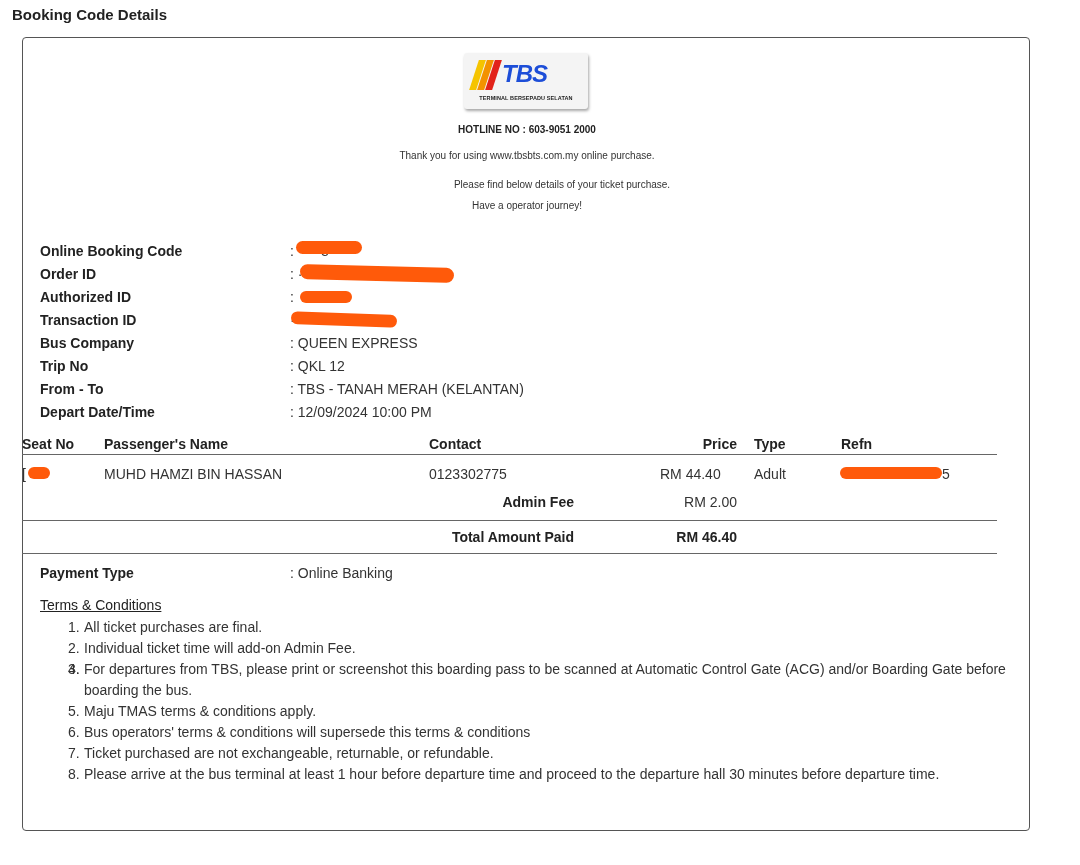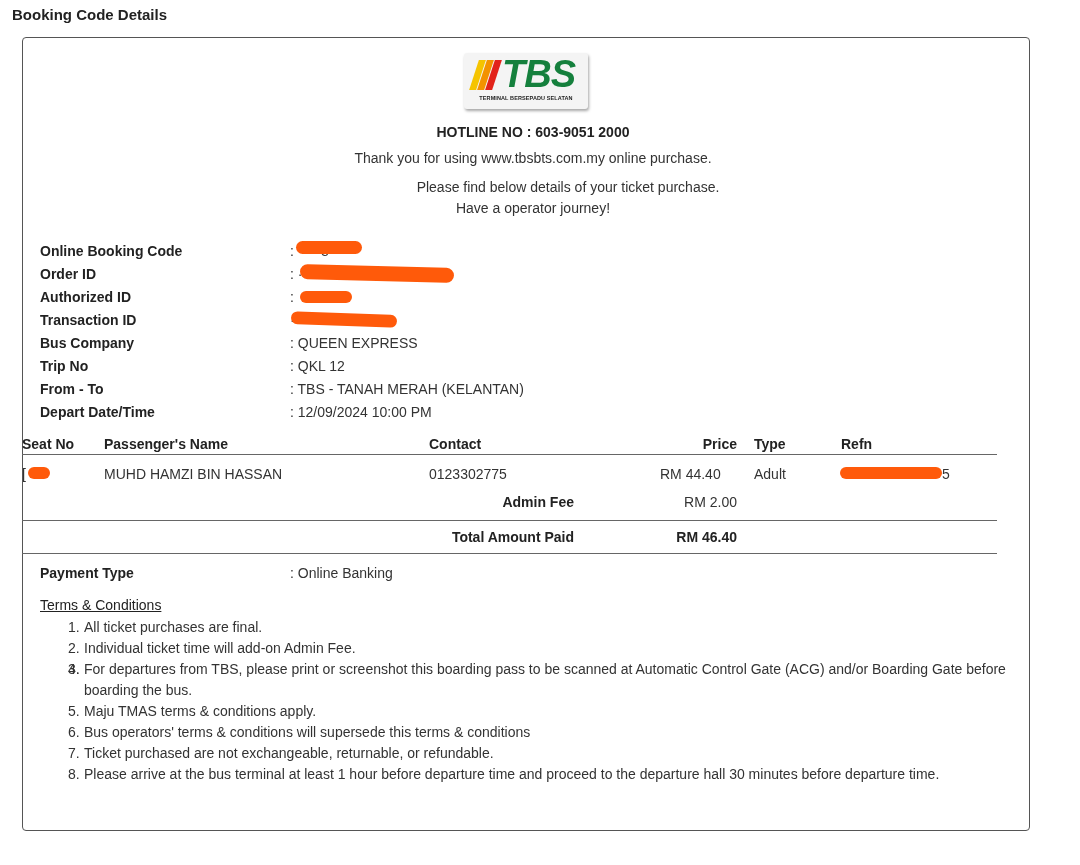--- a/index.html
+++ b/index.html
@@ -2,23 +2,23 @@
 <html><head>
 <meta charset="utf-8">
 <style>
   html, body { margin: 0; padding: 0; background: #ffffff; }
   body { width: 1080px; height: 865px; position: relative; font-family: "Liberation Sans", sans-serif; color: #333; overflow: hidden; }
   .page-title { position: absolute; top: 6px; left: 0; width: 1054px; text-align: left; font-weight: bold; font-size: 15px; color: #222; margin-left: 12px; }
   .card { position: absolute; left: 22px; top: 37px; width: 1008px; height: 794px; border: 1px solid #555; border-radius: 4px; box-sizing: border-box; }
   .logo { position: absolute; left: 464px; top: 53px; width: 124px; height: 56px; background: #f4f4f4; border-radius: 3px; box-shadow: 1px 2px 3px rgba(0,0,0,0.35); }
   .logo .stripes { position: absolute; left: 8px; top: 7px; width: 28px; height: 30px; }
   .logo .stripes i { position: absolute; top: 0; width: 7px; height: 30px; transform: skewX(-18deg); }
-  .logo .tbs { position: absolute; left: 38px; top: 1px; font-family: "Liberation Sans", sans-serif; font-weight: bold; font-style: italic; font-size: 38px; color: #15803d; letter-spacing: -1px; line-height: 40px; }
+  .logo .tbs { position: absolute; left: 38px; top: 1px; font-family: "Liberation Sans", sans-serif; font-weight: bold; font-style: italic; font-size: 24px; color: #1d4ed8; letter-spacing: -1px; line-height: 40px; }
   .logo .sub { position: absolute; left: 4px; top: 42px; width: 116px; text-align: center; font-size: 5.5px; font-weight: bold; color: #222; letter-spacing: 0.1px; }
-  .center-line { position: absolute; left: 6px; width: 1054px; text-align: center; font-size: 14px; color: #333; }
+  .center-line { position: absolute; left: 0; width: 1054px; text-align: center; font-size: 10px; color: #333; }
   .hotline { top: 124px; font-weight: bold; color: #222; }
   .thanks { top: 150px; }
   .find { top: 179px; padding-left: 35px; }
   .pleasant { top: 200px; }
   .info-row { position: absolute; left: 40px; font-size: 14px; height: 18px; }
   .info-row .lbl { position: absolute; left: 0; width: 240px; font-weight: bold; color: #222; white-space: nowrap; }
   .info-row .val { position: absolute; left: 250px; white-space: nowrap; color: #333; }
   .redact { position: absolute; background: #ff5a0a; border-radius: 8px; }
   .hdr { position: absolute; top: 436px; font-size: 14px; font-weight: bold; color: #222; white-space: nowrap; }
   .cell { position: absolute; font-size: 14px; color: #333; white-space: nowrap; }

